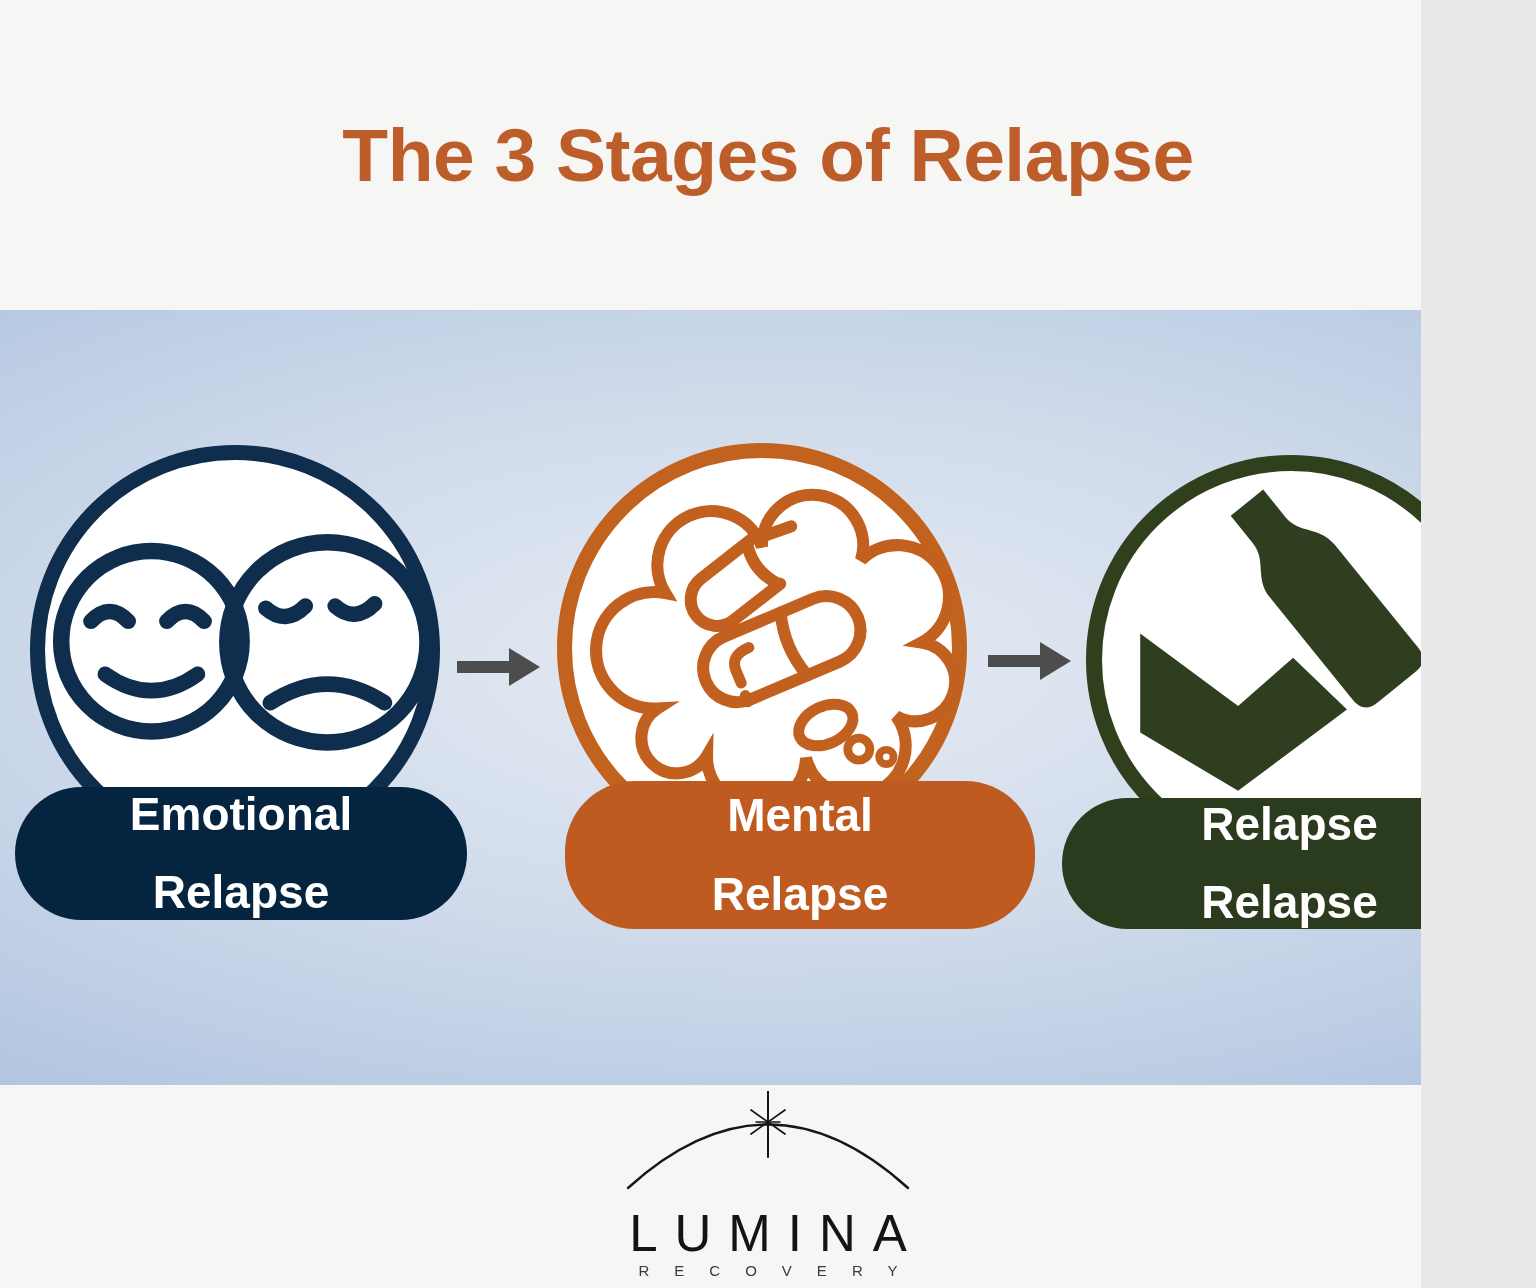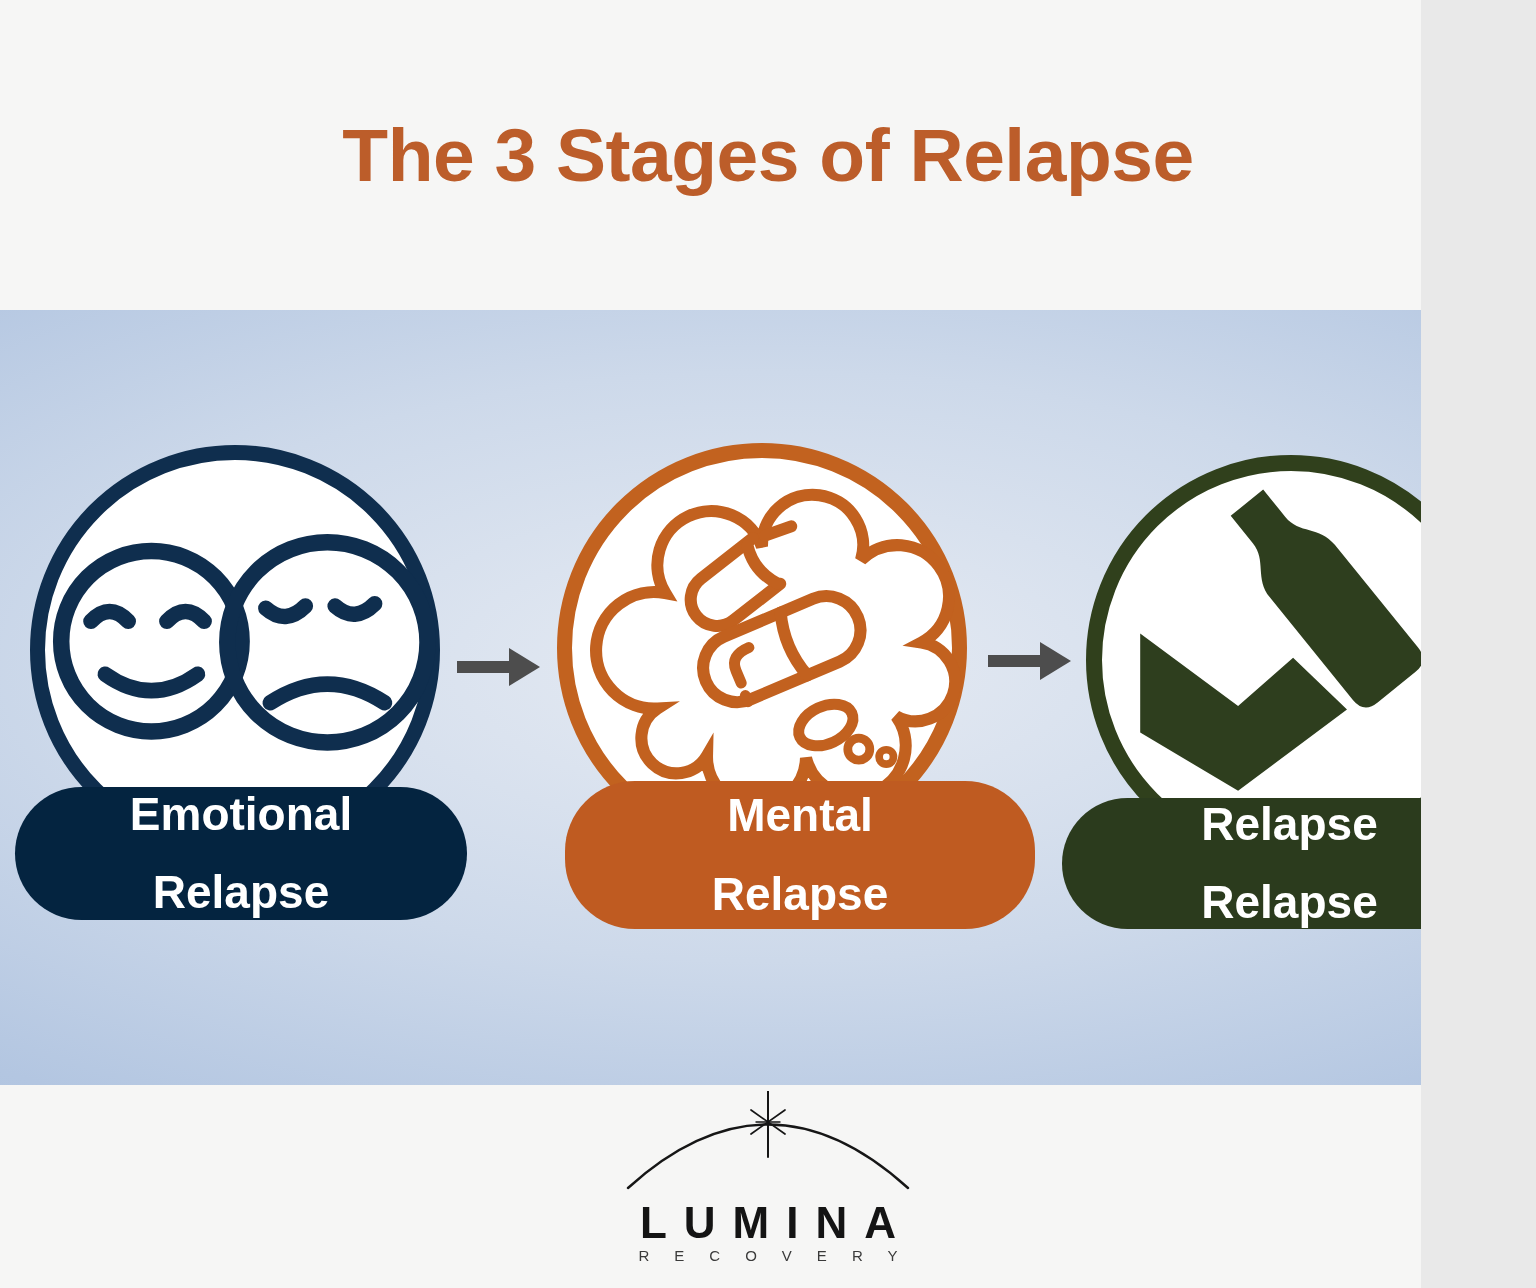--- a/index.html
+++ b/index.html
@@ -42,21 +42,21 @@
   .flow-arrow{position:absolute;width:88px;height:42px;}
   .arrow-1{left:454px;top:336px;}
   .arrow-2{left:985px;top:330px;}
   
   .band-bottom{
     position:absolute;left:0;top:1085px;width:1536px;height:203px;
     background:#f6f6f5;display:flex;flex-direction:column;align-items:center;
   }
   .logo-mark{margin-top:6px;}
   .brand{
-    margin-top:4px;font-size:44px;font-weight:bold;color:#141414;
+    margin-top:11px;font-size:51px;font-weight:normal;color:#141414;
     letter-spacing:17px;padding-left:17px;line-height:1.1;
   }
   .tagline{
     font-size:15px;color:#3a3a3a;
     letter-spacing:25px;padding-left:25px;
   }
 </style>
 </head>
 <body>
 

